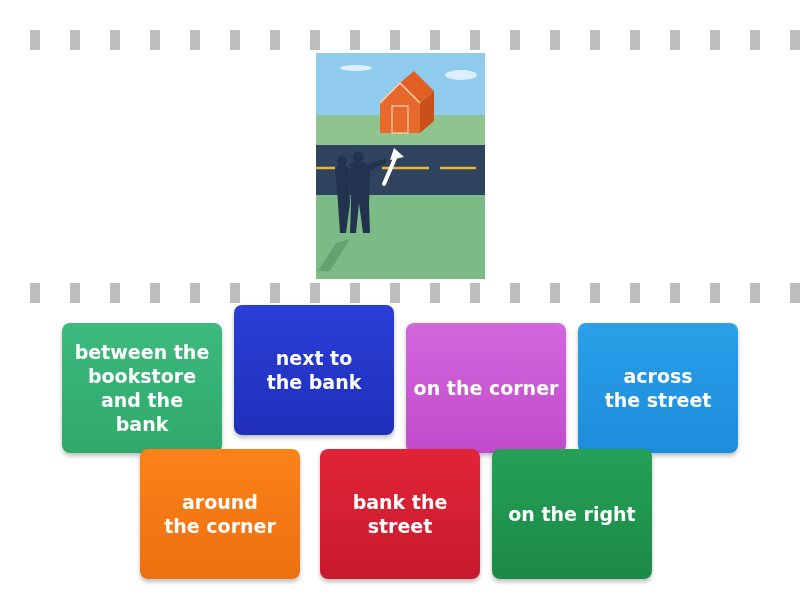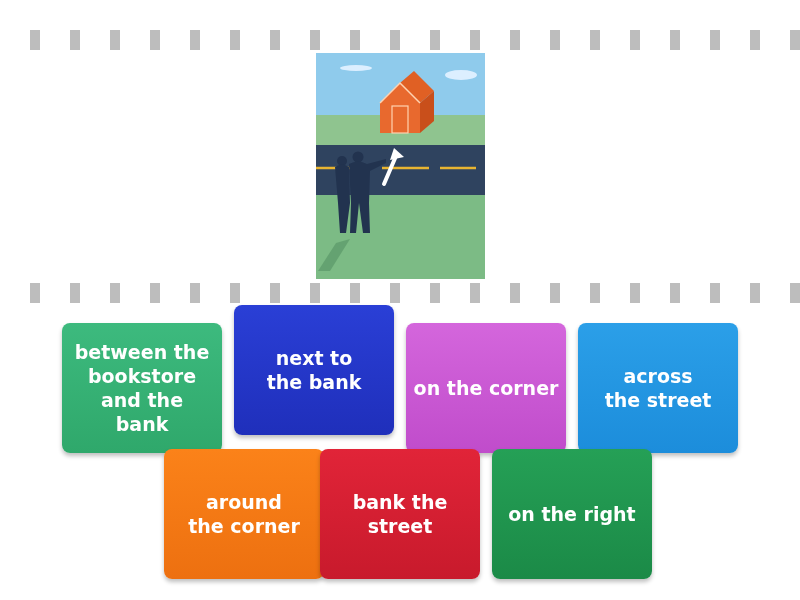--- a/index.html
+++ b/index.html
@@ -94,17 +94,17 @@
 
 <div class="card" style="left:62px;top:323px;background:linear-gradient(#3dba7e,#2fa86b);">between the
 bookstore
 and the
 bank</div>
 <div class="card" style="left:234px;top:305px;background:linear-gradient(#2a3fd6,#1f2fbb);">next to
 the bank</div>
 <div class="card" style="left:406px;top:323px;background:linear-gradient(#d466dc,#c04ccb);">on the corner</div>
 <div class="card" style="left:578px;top:323px;background:linear-gradient(#2b9fe8,#1c8ddb);">across
 the street</div>
-<div class="card" style="left:164px;top:449px;background:linear-gradient(#fb8219,#ed7010);">around
+<div class="card" style="left:140px;top:449px;background:linear-gradient(#fb8219,#ed7010);">around
 the corner</div>
 <div class="card" style="left:320px;top:449px;background:linear-gradient(#e12438,#c81a2c);">bank the
 street</div>
 <div class="card" style="left:492px;top:449px;background:linear-gradient(#25a056,#1b8a47);">on the right</div>
 
 </body></html>

